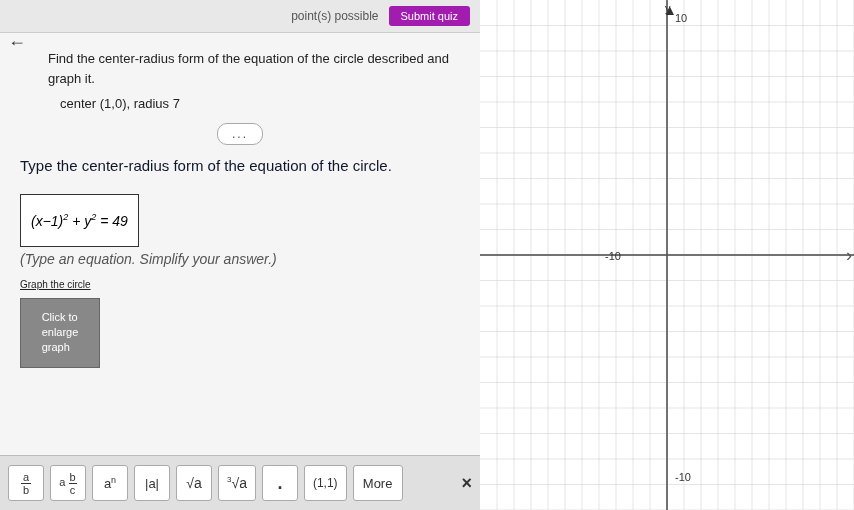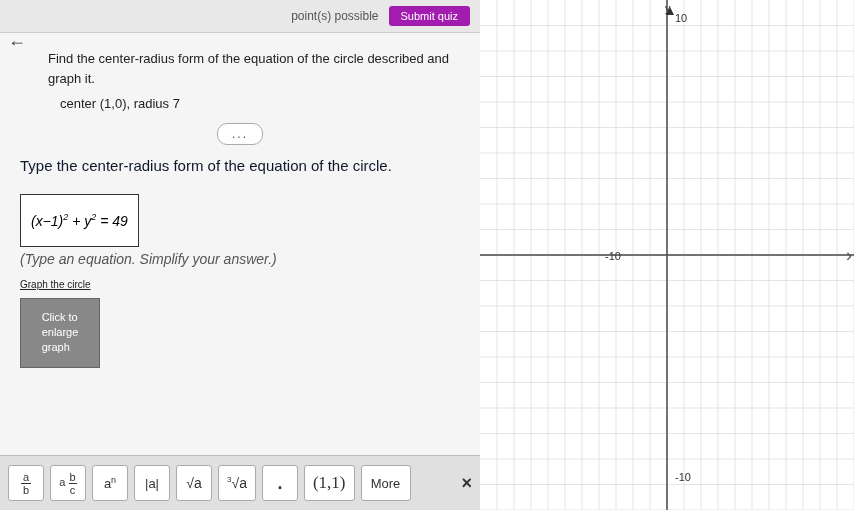--- a/index.html
+++ b/index.html
@@ -283,21 +283,21 @@
 
       <button class="toolbar-btn">
         <span style="font-size:14px;"><sup style="font-size:8px;">3</sup>√a</span>
       </button>
 
       <button class="toolbar-btn">
         <span style="font-size:18px; font-weight:bold;">.</span>
       </button>
 
       <button class="toolbar-btn">
-        <span style="font-size:17px;font-family:Liberation Serif, serif;">(1,1)</span>
+        <span style="font-size:12px;">(1,1)</span>
       </button>
 
       <button class="toolbar-btn more-btn">
         <span>More</span>
       </button>
 
       <button class="toolbar-close">
         <span>×</span>
       </button>
 

